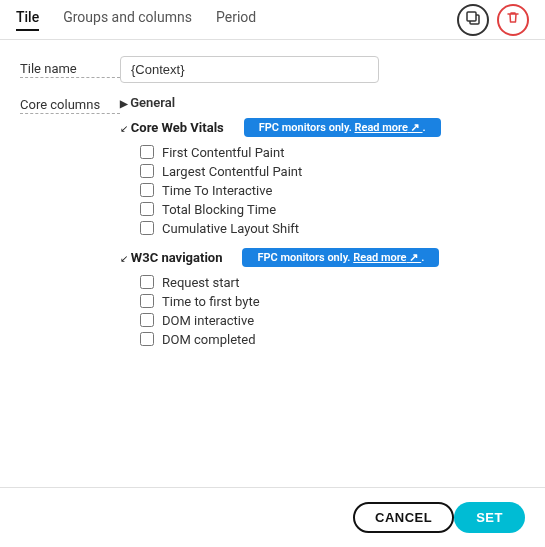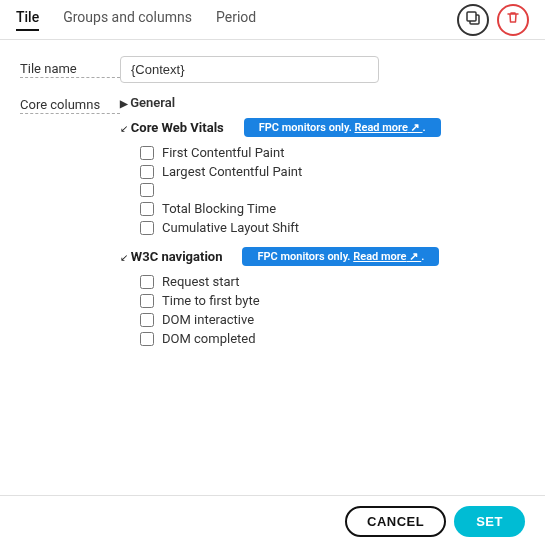--- a/index.html
+++ b/index.html
@@ -154,21 +154,20 @@
       white-space: nowrap;
     }
     .badge a {
       color: #fff;
       text-decoration: underline;
     }
 
     
     .checkbox-item {
       display: flex;
-      align-items: center;
       gap: 8px;
       padding: 2px 16px;
       margin-left: 4px;
     }
     .checkbox-item input[type="checkbox"] {
       width: 14px;
       height: 14px;
       cursor: pointer;
       accent-color: #1a82e2;
     }
@@ -177,27 +176,27 @@
       color: #333;
       cursor: pointer;
     }
 
     
     .footer {
       position: absolute;
       bottom: 0;
       left: 0;
       right: 0;
-      height: 52px;
+      height: 60px;
       border-top: 1px solid #e0e0e0;
       display: flex;
       align-items: center;
       justify-content: flex-end;
       padding: 0 20px;
-      gap: 8px;
+      gap: 0;
       background: #fff;
     }
     .btn-cancel {
       background: #fff;
       border: 2px solid #111;
       border-radius: 20px;
       padding: 6px 20px;
       font-size: 13px;
       font-weight: 700;
       cursor: pointer;
@@ -279,20 +278,21 @@
         <div class="checkbox-item">
           <input type="checkbox" id="fcp" style="">
           <label for="fcp">First Contentful Paint</label>
         </div>
         <div class="checkbox-item">
           <input type="checkbox" id="lcp" style="">
           <label for="lcp">Largest Contentful Paint</label>
         </div>
         <div class="checkbox-item">
           <input type="checkbox" id="tti" style="">
+          <label for="tti">Time To Interactive</label>
         </div>
         <div class="checkbox-item">
           <input type="checkbox" id="tbt" style="">
           <label for="tbt">Total Blocking Time</label>
         </div>
         <div class="checkbox-item">
           <input type="checkbox" id="cls" style="">
           <label for="cls">Cumulative Layout Shift</label>
         </div>
       </div>

